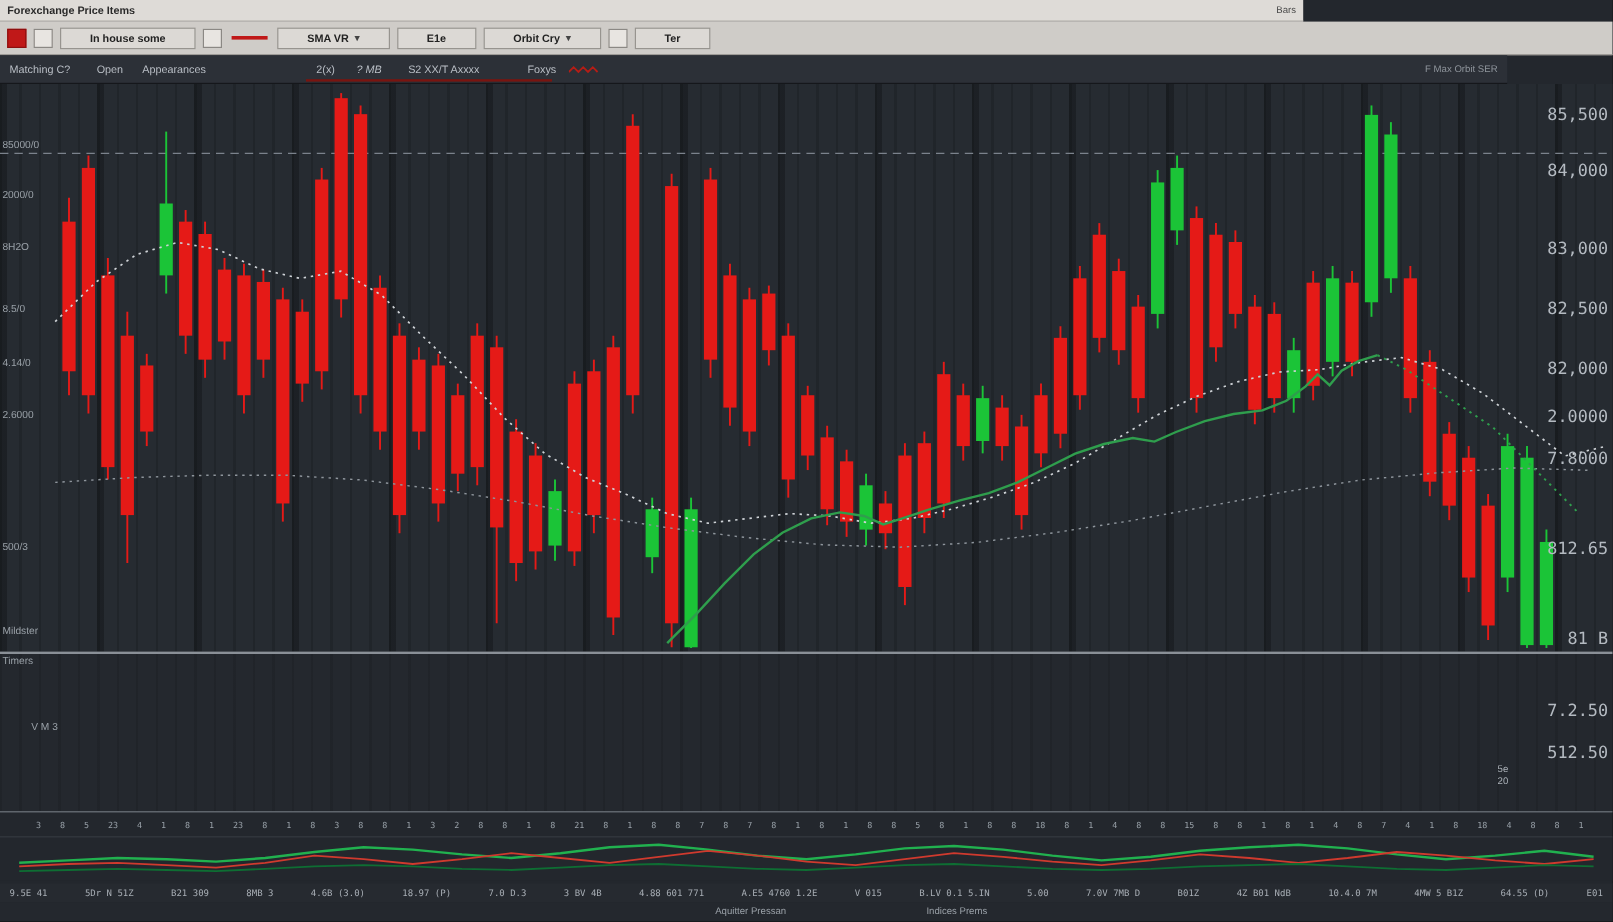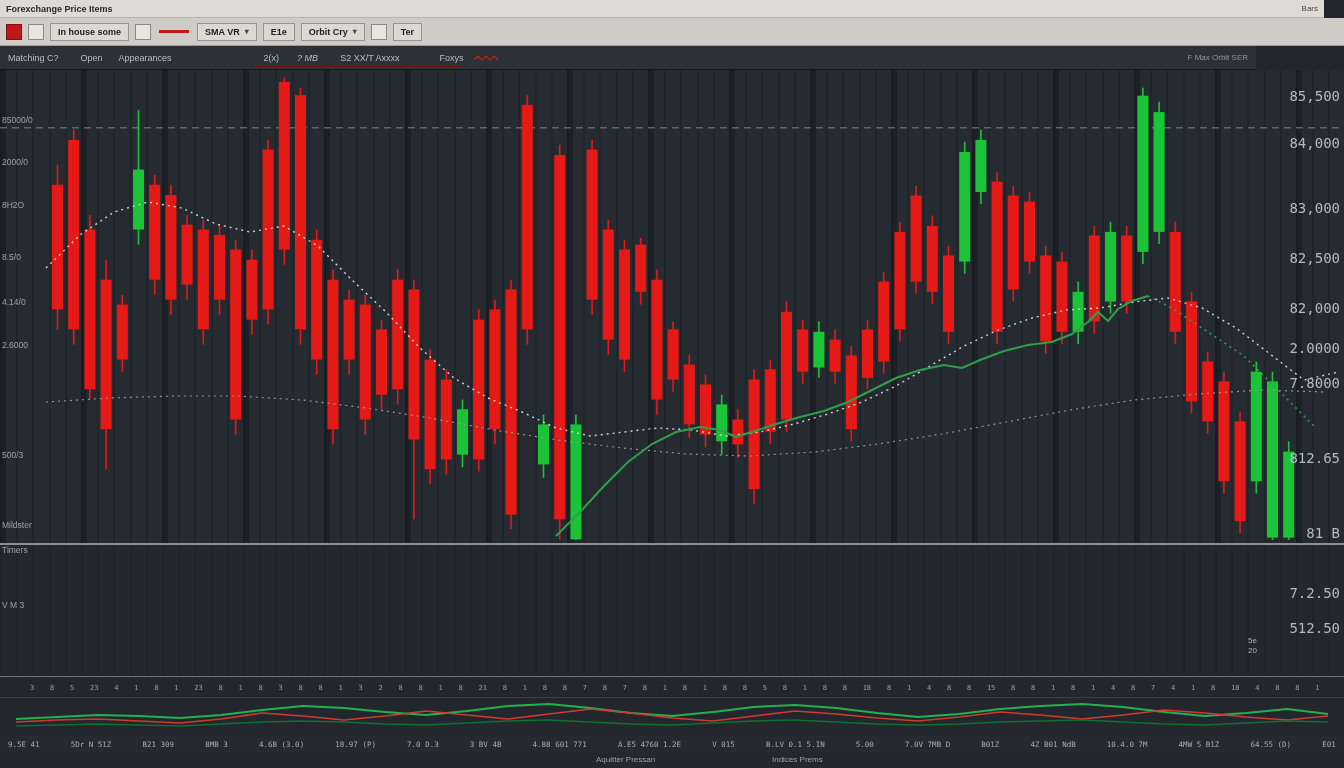--- a/index.html
+++ b/index.html
@@ -1,33 +1,33 @@
 <!DOCTYPE html>
 <html><head>
 <meta charset="utf-8">
 <style>
   html,body{margin:0;padding:0;background:#111;}
   #app{position:relative;width:1344px;height:768px;overflow:hidden;
        font-family:"Liberation Sans",sans-serif;background:#23272d;}
 
   
-  .titlebar{position:absolute;left:0;top:0;width:1324px;height:18px;background:#dedbd7;
+  .titlebar{position:absolute;left:0;top:0;width:1086px;height:18px;background:#dedbd7;
             border-bottom:1px solid #b6b3af;display:flex;align-items:center;justify-content:space-between;
             padding:0 6px;box-sizing:border-box;}
   .t-title{font-size:9px;font-weight:bold;color:#2a2a2a;}
   .t-right{font-size:8px;color:#4a4a4a;}
 
   
   .toolbar{position:absolute;left:0;top:18px;width:1344px;height:28px;background:#cfccc8;
            border-bottom:1px solid #9e9b97;display:flex;align-items:center;gap:6px;
            padding:0 6px;box-sizing:border-box;}
   .tb-icon{width:14px;height:14px;border:1px solid #8b8884;background:#e8e5e1;display:inline-block;}
   .tb-icon.red{background:#c01818;border-color:#8d0f0f;}
   .tb-chip{font-size:9px;font-weight:bold;color:#222;background:#dcd9d5;border:1px solid #979ememe;
-           border:1px solid #97948f;height:18px;padding:0 7px;display:flex;align-items:center;gap:5px;cursor:default;}
+           border:1px solid #97948f;height:18px;padding:0 24px;display:flex;align-items:center;gap:5px;cursor:default;}
   .caret{font-size:8px;color:#444;}
   .red-dash{width:30px;height:3px;background:#c01818;margin:0 2px;}
   .tb-readouts{display:flex;gap:10px;margin-left:120px;}
   .readout{font-family:"DejaVu Sans Mono",monospace;font-size:9px;font-weight:bold;color:#1d1d1d;
            border:1px solid #a19e99;background:#d8d5d1;padding:2px 6px;}
 
   
   .menubar{position:absolute;left:0;top:46px;width:1256px;height:24px;background:#2c3037;
            border-bottom:1px solid #15171b;display:flex;align-items:center;padding:0 8px;box-sizing:border-box;}
   .mb-item{font-size:9px;color:#b9bec5;cursor:default;}
@@ -287,21 +287,21 @@
   <div id="left-labels">
       <div class="l-label" style="top: 115px;">85000/0</div>
       <div class="l-label" style="top: 157px;">2000/0</div>
       <div class="l-label" style="top: 200px;">8H2O</div>
       <div class="l-label" style="top: 252px;">8.5/0</div>
       <div class="l-label" style="top: 297px;">4.14/0</div>
       <div class="l-label" style="top: 340px;">2.6000</div>
       <div class="l-label" style="top: 450px;">500/3</div>
       <div class="l-label" style="top: 520px;">Mildster</div>
       <div class="l-label" style="top: 545px;">Timers</div>
-      <div class="l-label" style="top: 600px;">V M 3</div>
+      <div class="l-label" style="top: 600px; margin-left: 24px;">V M 3</div>
     </div>
   <div id="right-labels">
       <div class="r-label" style="top: 88px;">85,500</div>
       <div class="r-label" style="top: 135px;">84,000</div>
       <div class="r-label" style="top: 200px;">83,000</div>
       <div class="r-label" style="top: 250px;">82,500</div>
       <div class="r-label" style="top: 300px;">82,000</div>
       <div class="r-label" style="top: 340px;">2.0000</div>
       <div class="r-label" style="top: 375px;">7.8000</div>
       <div class="r-label" style="top: 450px;">812.65</div>

